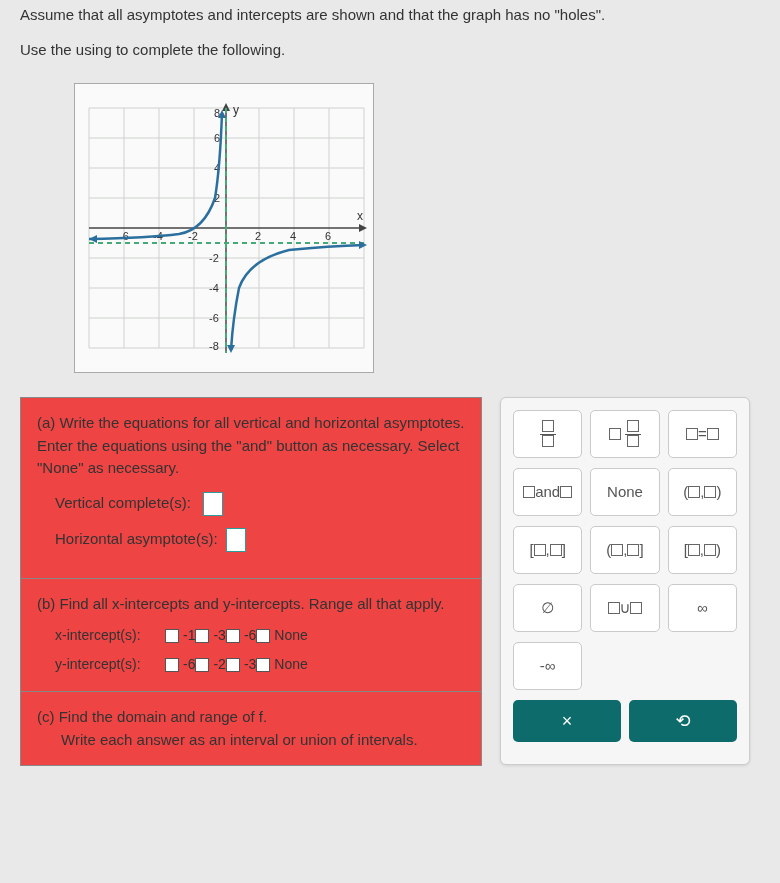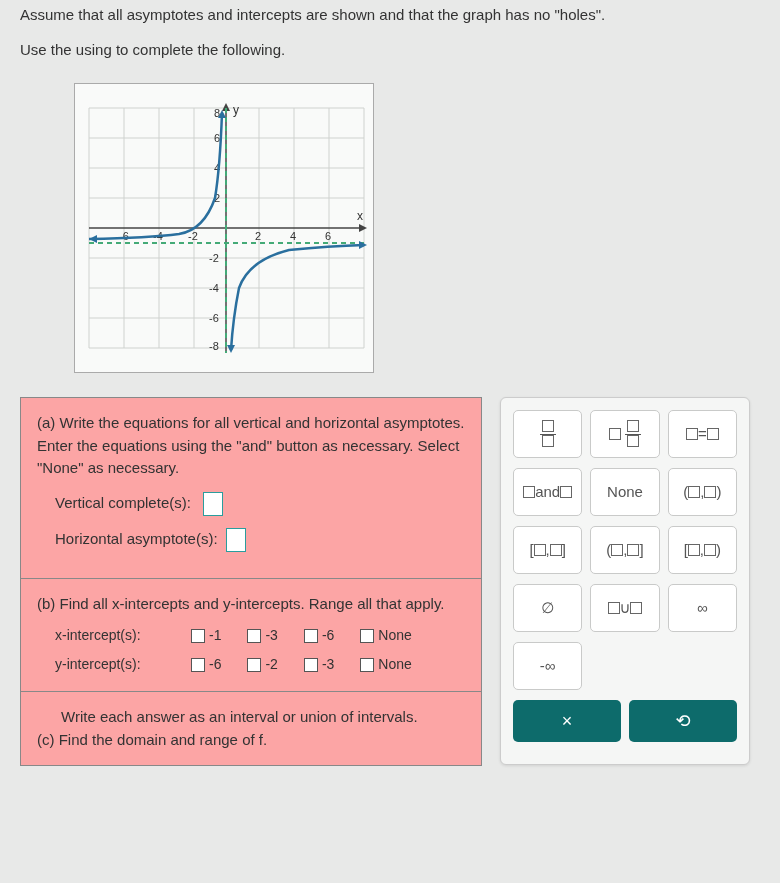--- a/index.html
+++ b/index.html
@@ -1,28 +1,28 @@
 <!DOCTYPE html>
 <html><head>
 <meta charset="utf-8">
 <style>
 *{box-sizing:border-box;margin:0;padding:0}
 body{font-family:Arial,Helvetica,sans-serif;background:#e8e9e8;width:780px;height:883px;padding:0 20px;color:#333;font-size:15px;line-height:1.5}
 .intro{padding:4px 0 16px}
 .graph-box{border:1px solid #aaa;width:300px;height:290px;background:#f9faf9;margin:6px 0 24px 54px;display:flex;align-items:center;justify-content:center}
 svg.plot{display:block}
 .work-row{display:flex;gap:18px;align-items:flex-start}
-.panel{border:1px solid #888;background:#fca5a5;width:462px}
+.panel{border:1px solid #888;background:#ef4444;width:462px}
 .sec{border-bottom:1px solid #888;padding:14px 16px}
 .sec:last-child{border-bottom:none}
 .plab{margin-bottom:10px}
 .indent{padding-left:18px;margin:12px 0}
 .slot{width:20px;height:24px;border:1px solid #2a9d9d;background:#fff;display:inline-block;vertical-align:middle}
 .cb{width:14px;height:14px;border:1px solid #555;display:inline-block;vertical-align:middle;margin-right:4px;background:#fff}
-.optrow{display:flex;gap:26px;align-items:center;margin:8px 0 2px 18px;font-size:14px}
+.optrow{display:flex;align-items:center;margin:8px 0 2px 18px;font-size:14px}
 .optrow .lb{min-width:110px}
 .pal{border:1px solid #ccc;background:#f5f6f5;border-radius:6px;padding:12px;width:250px;box-shadow:0 1px 3px rgba(0,0,0,.1)}
 .prow{display:flex;gap:8px;margin-bottom:10px}
 .pbtn{flex:1;height:48px;border:1px solid #c9cac9;background:#fff;border-radius:5px;display:flex;align-items:center;justify-content:center;font-size:15px;color:#555}
 .pbtn.sm{font-size:15px}
 .sq{display:inline-block;width:12px;height:12px;border:1px solid #666}
 .frac{display:inline-flex;flex-direction:column;align-items:center;font-size:11px;line-height:1}
 .frac .t{border-bottom:1px solid #555;padding:0 2px}
 .act{flex:1;height:42px;background:#0d6b6b;border-radius:5px;display:flex;align-items:center;justify-content:center;color:#fff;font-size:18px}
 </style>
@@ -106,22 +106,22 @@
     <div class="optrow">
       <span class="lb">y-intercept(s):</span>
       <span><span class="cb"></span><span>-6</span></span>
       <span><span class="cb"></span><span>-2</span></span>
       <span><span class="cb"></span><span>-3</span></span>
       <span><span class="cb"></span><span>None</span></span>
     </div>
   </div>
 
   <div class="sec">
+    <div><span>(c)</span> <span>Find the domain and range of f.</span></div>
     <div style="padding-left:24px">Write each answer as an interval or union of intervals.</div>
-    <div><span>(c)</span> <span>Find the domain and range of f.</span></div>
   </div>
 </div>
 
 <div class="pal">
   <div class="prow">
     <div class="pbtn">
           <span class="frac">
             <span class="t"><span class="sq"></span></span>
             <span><span class="sq"></span></span>
           </span>

